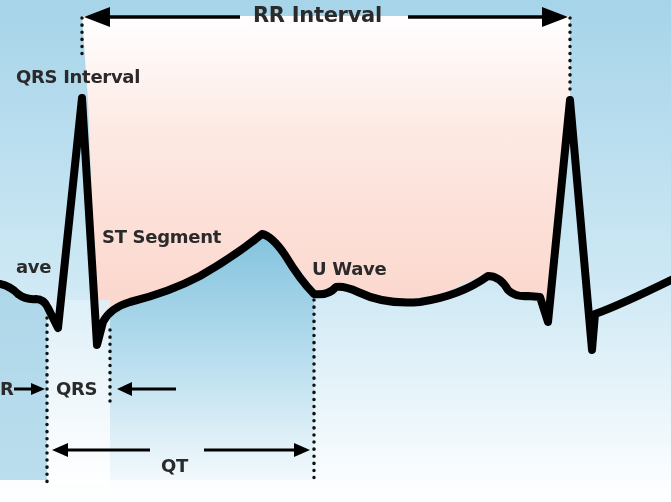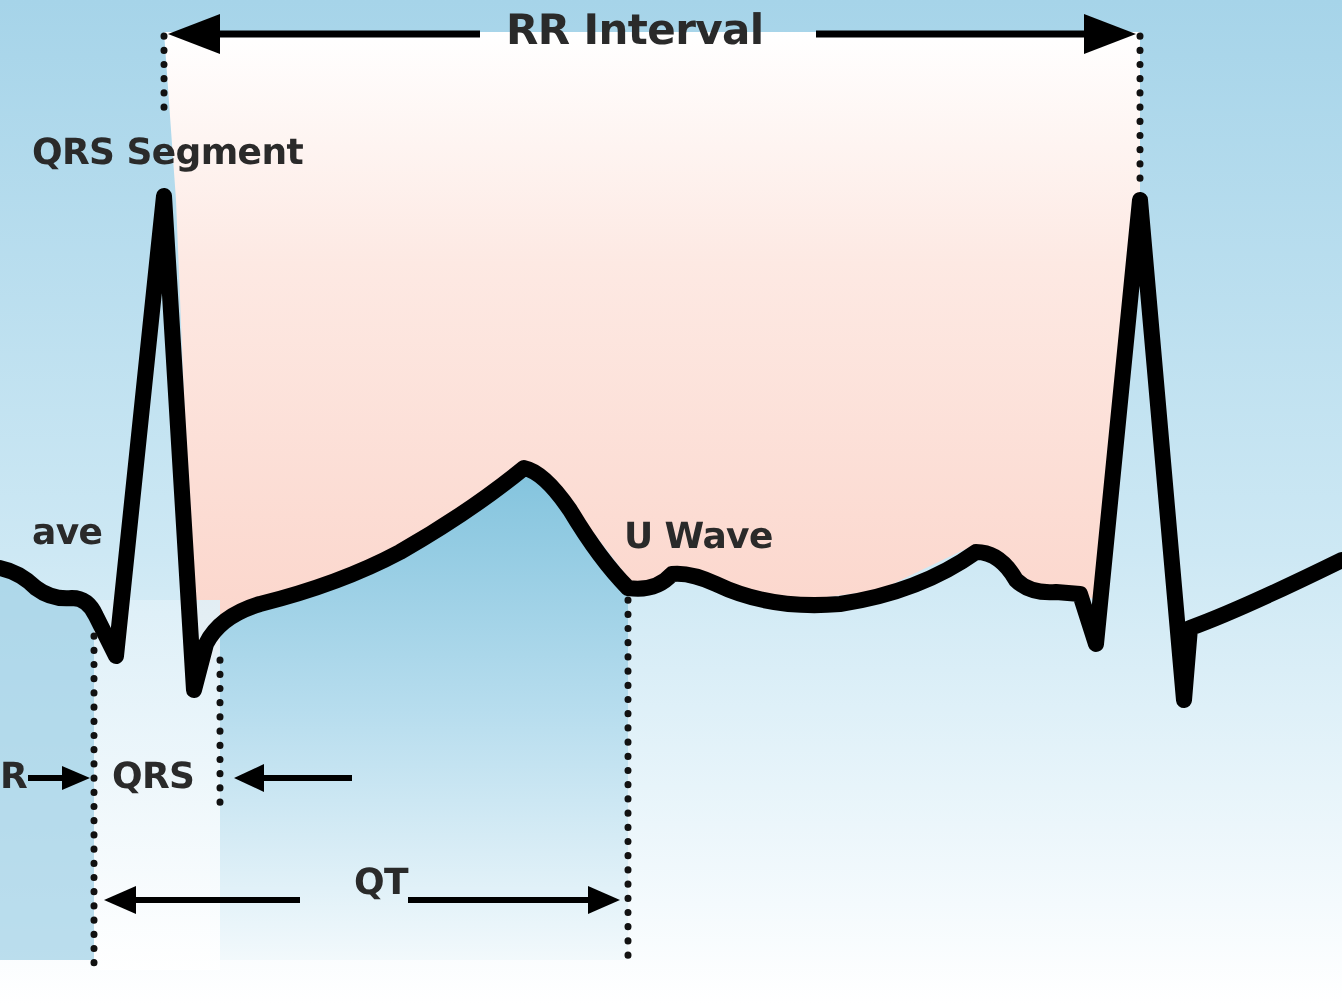--- a/index.html
+++ b/index.html
@@ -83,19 +83,20 @@
     <g stroke="#000" stroke-width="3" fill="#000">
       <line x1="64" y1="450" x2="150" y2="450"></line>
       <line x1="204" y1="450" x2="296" y2="450"></line>
       <polygon points="52,450 68,443 68,457" stroke="none"></polygon>
       <polygon points="310,450 294,443 294,457" stroke="none"></polygon>
     </g>
   </svg>
 
   
   <div class="lbl lbl-lg" style="left:253px; top:3px;">RR Interval</div>
-  <div class="lbl lbl-md" style="left:16px; top:66px;">QRS Segment</div>
+  <div class="lbl lbl-md" style="left:16px; top:66px;">QRS Interval</div>
+  <div class="lbl lbl-md" style="left:102px; top:226px;">ST Segment</div>
   <div class="lbl lbl-md" style="left:312px; top:258px;text-align:right;">U Wave</div>
   <div class="lbl lbl-md" style="left:16px; top:256px;">ave</div>
   <div class="lbl lbl-md" style="left:0px; top:378px;">R</div>
   <div class="lbl lbl-md" style="left:56px; top:378px;">QRS</div>
-  <div class="lbl lbl-md" style="left:161px; top:431px;margin-left:16px;">QT</div>
+  <div class="lbl lbl-md" style="left:161px; top:455px;">QT</div>
 </div>
 
 </body></html>

